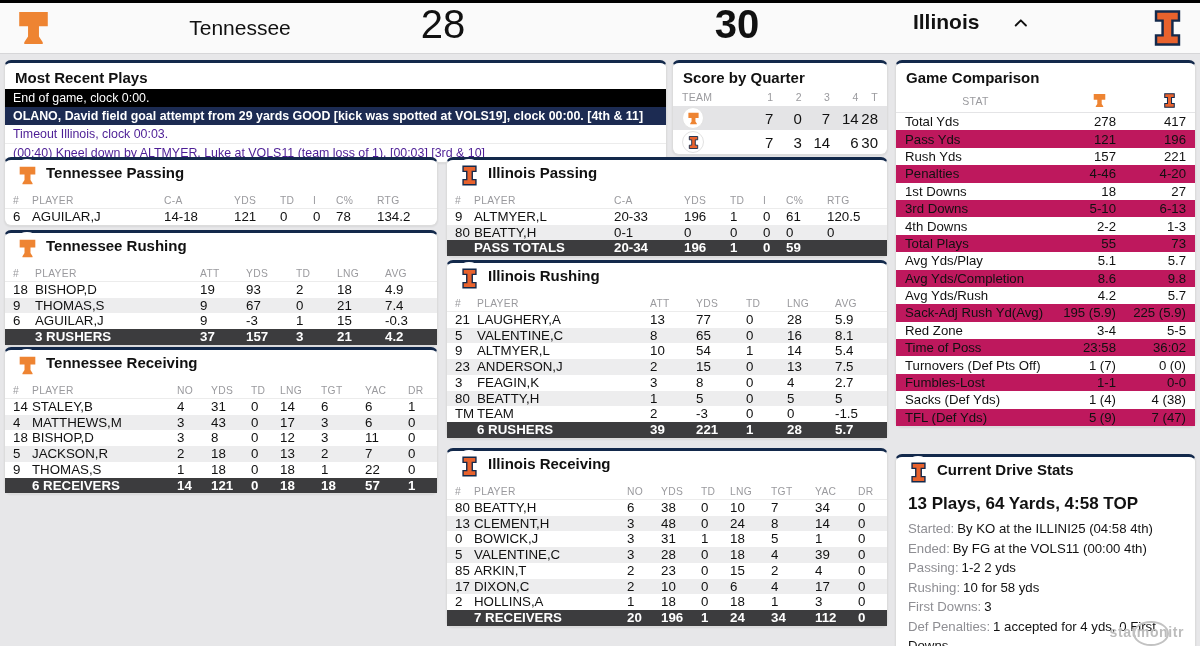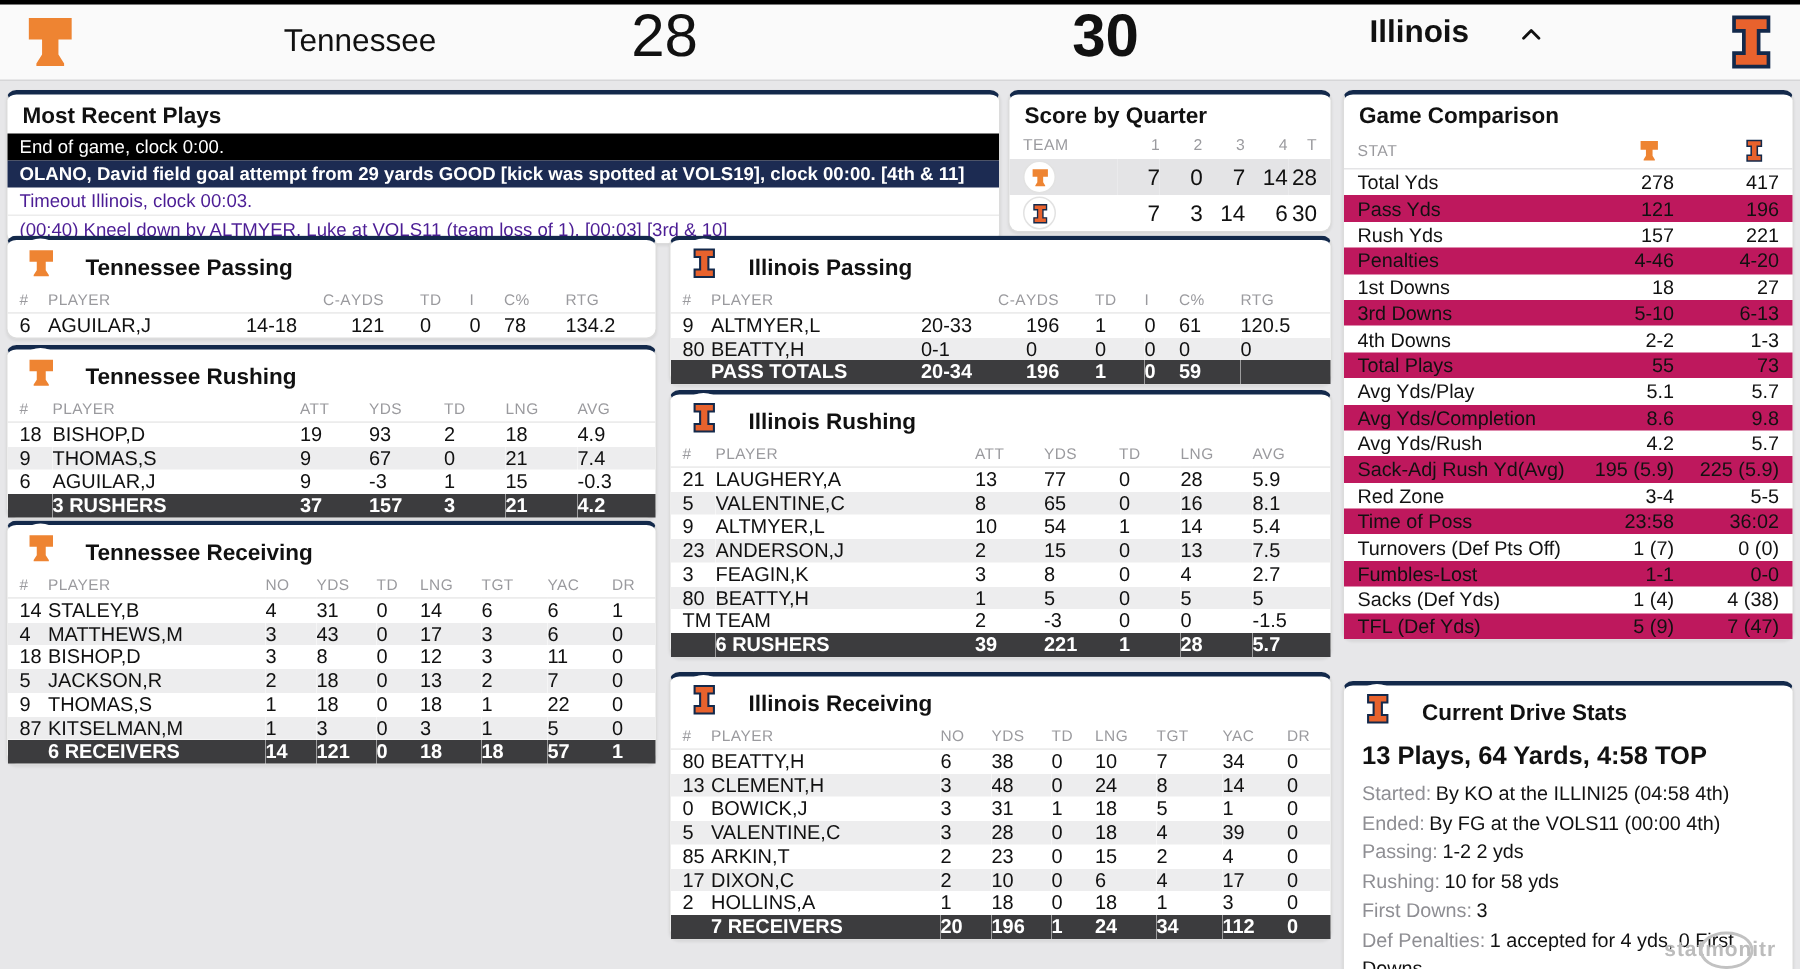--- a/index.html
+++ b/index.html
@@ -19,21 +19,21 @@
   .tn-home { font-weight:700; width:100%; }
   .caret { width:15px; height:9px; margin-top:1px; }
   .score { font-size:40px; color:#111; text-align:center; top:-1px; }
   .sc-away { left:388px; width:110px; font-weight:400; }
   .sc-home { left:680px; width:114px; font-weight:700; }
   .status { left:530px; top:8px; width:130px; text-align:center; font-size:29px; font-weight:700; color:#111; }
 
   
   .panel { position:absolute; background:#fff; border:1px solid #dcdcdc; border-top:3px solid #13294B; border-radius:7px; box-shadow:0 1px 2px rgba(0,0,0,.07); }
   .ptitle { font-size:15px; font-weight:700; color:#111; padding:6px 10px 3px; }
-  .with-logo { display:flex; align-items:center; gap:16px; padding:4px 8px 2px; }
+  .with-logo { display:flex; align-items:flex-start; gap:5px; padding:4px 8px 2px; }
   .tlogo { width:28px; height:28px; border-radius:50%; background:#fff; box-shadow:0 0 0 2px #fff; display:inline-flex; align-items:center; justify-content:center; position:relative; top:-3px; flex:none; }
   .tlogo svg { width:23px; height:23px; }
 
   .p-recent { left:4px;  top:60px;  width:663px; }
   .p-sbq    { left:672px; top:60px; width:216px; }
   .p-gc     { left:895px; top:60px; width:301px; }
   .p-tpass  { left:4px;  top:157px; width:434px; }
   .p-trush  { left:4px;  top:230px; width:434px; }
   .p-trec   { left:4px;  top:347px; width:434px; }
   .p-ipass  { left:446px; top:157px; width:442px; }
@@ -54,36 +54,36 @@
   .sbq th:first-child { text-align:left; width:72px; padding-left:9px; }
   .sbq th:last-child, .sbq td:last-child { padding-right:9px; }
   .sbq td { font-size:15px; color:#111; text-align:right; padding:1px 0; height:24px; }
   .sbq td:first-child { text-align:left; padding-left:9px; }
   .sbq tr.hl { background:#e4e4e6; }
   .logo-badge { width:22px; height:22px; border-radius:50%; background:#fff; border:1px solid #e2e2e2; display:inline-flex; align-items:center; justify-content:center; vertical-align:middle; }
   .logo-badge svg { width:15px; height:15px; }
 
   
   .gc-row { display:flex; align-items:center; padding:0 9px; height:17.4px; font-size:13.2px; color:#111; }
-  .gc-head { height:24px; font-size:10.5px; color:#9a9a9e; border-bottom:1px solid #e4e4e6; letter-spacing:.3px; }
+  .gc-head { height:24px; font-size:10.5px; color:#9a9a9e; border-bottom:1px solid #e4e4e6; letter-spacing:.3px;text-align:center; }
   .gc-label { flex:1; white-space:nowrap; overflow:hidden; }
   .gc-v { width:70px; text-align:right; white-space:nowrap; }
   .gc-logo svg { width:17px; height:17px; margin-right:8px; vertical-align:middle; }
   .gc-stripe { background:#be185d; }
 
   
   .ptable { width:100%; border-collapse:collapse; table-layout:fixed; }
   .ptable th { font-size:10.3px; font-weight:400; color:#9a9a9e; text-align:left; padding:1px 0 2px; border-bottom:1px solid #ececec; letter-spacing:.3px; }
   .ptable td { font-size:13.3px; color:#111; line-height:15.7px; padding:0; white-space:nowrap; overflow:hidden; }
   .ptable th:first-child, .ptable td:first-child { padding-left:8px; }
   .ptable tr.stripe { background:#ededee; }
   .ptable tr.total { background:#3C3C3E; }
   .ptable tr.total td { color:#fff; font-weight:600; }
 
-  .pt-passing th:nth-child(1){width:27px;} .pt-passing th:nth-child(3){width:70px;text-align:right;}
+  .pt-passing th:nth-child(1){width:27px;} .pt-passing th:nth-child(3){width:70px;}
   .pt-passing th:nth-child(4){width:46px;} .pt-passing th:nth-child(5){width:33px;}
   .pt-passing th:nth-child(6){width:23px;} .pt-passing th:nth-child(7){width:41px;}
   .pt-passing th:nth-child(8){width:60px;}
 
   .pt-rushing th:nth-child(1){width:30px;} .pt-rushing th:nth-child(3){width:46px;}
   .pt-rushing th:nth-child(4){width:50px;} .pt-rushing th:nth-child(5){width:41px;}
   .pt-rushing th:nth-child(6){width:48px;} .pt-rushing th:nth-child(7){width:52px;}
 
   .pt-receiving th:nth-child(1){width:27px;} .pt-receiving th:nth-child(3){width:34px;}
   .pt-receiving th:nth-child(4){width:40px;} .pt-receiving th:nth-child(5){width:29px;}
@@ -455,31 +455,20 @@
             <td>9</td>
             <td>THOMAS,S</td>
             <td>1</td>
             <td>18</td>
             <td>0</td>
             <td>18</td>
             <td>1</td>
             <td>22</td>
             <td>0</td>
           </tr>
-          <tr class="stripe">
-            <td>87</td>
-            <td>KITSELMAN,M</td>
-            <td>1</td>
-            <td>3</td>
-            <td>0</td>
-            <td>3</td>
-            <td>1</td>
-            <td>5</td>
-            <td>0</td>
-          </tr>
           <tr class="total">
             <td></td>
             <td>6 RECEIVERS</td>
             <td>14</td>
             <td>121</td>
             <td>0</td>
             <td>18</td>
             <td>18</td>
             <td>57</td>
             <td>1</td>

